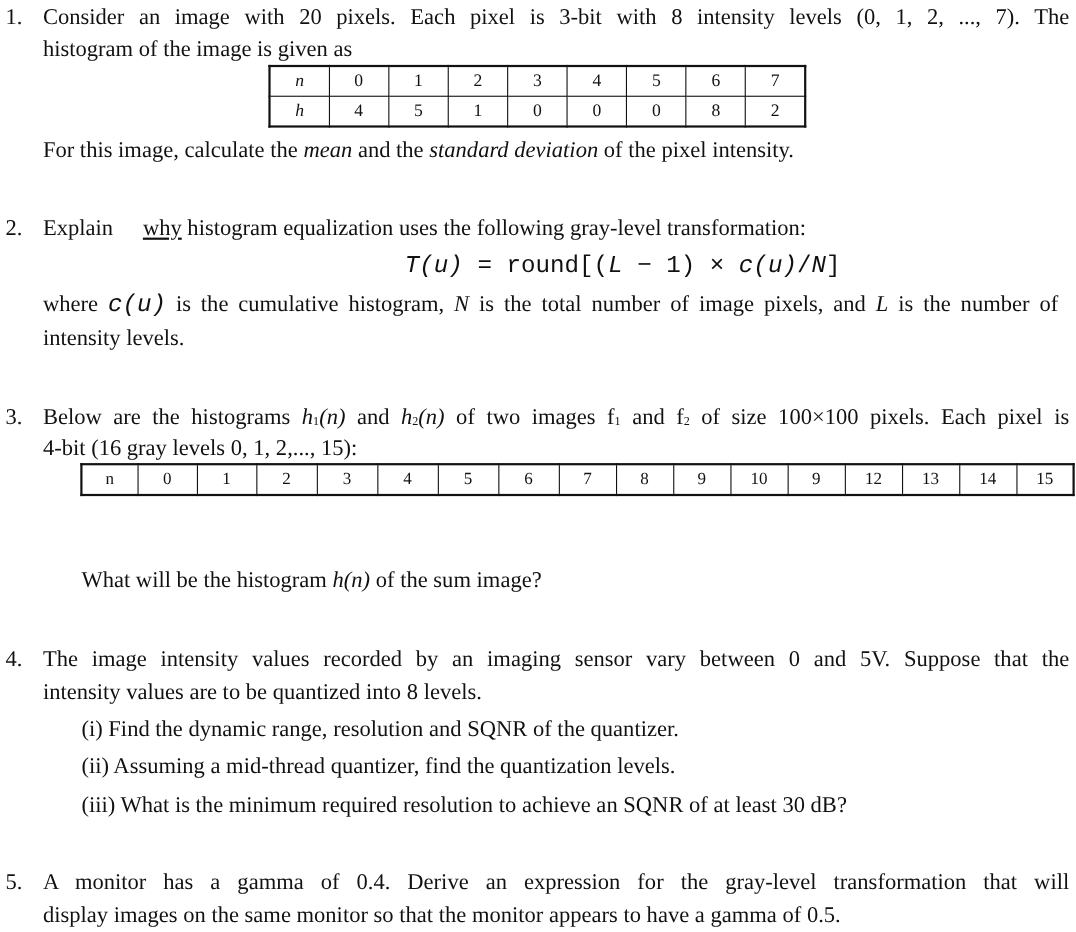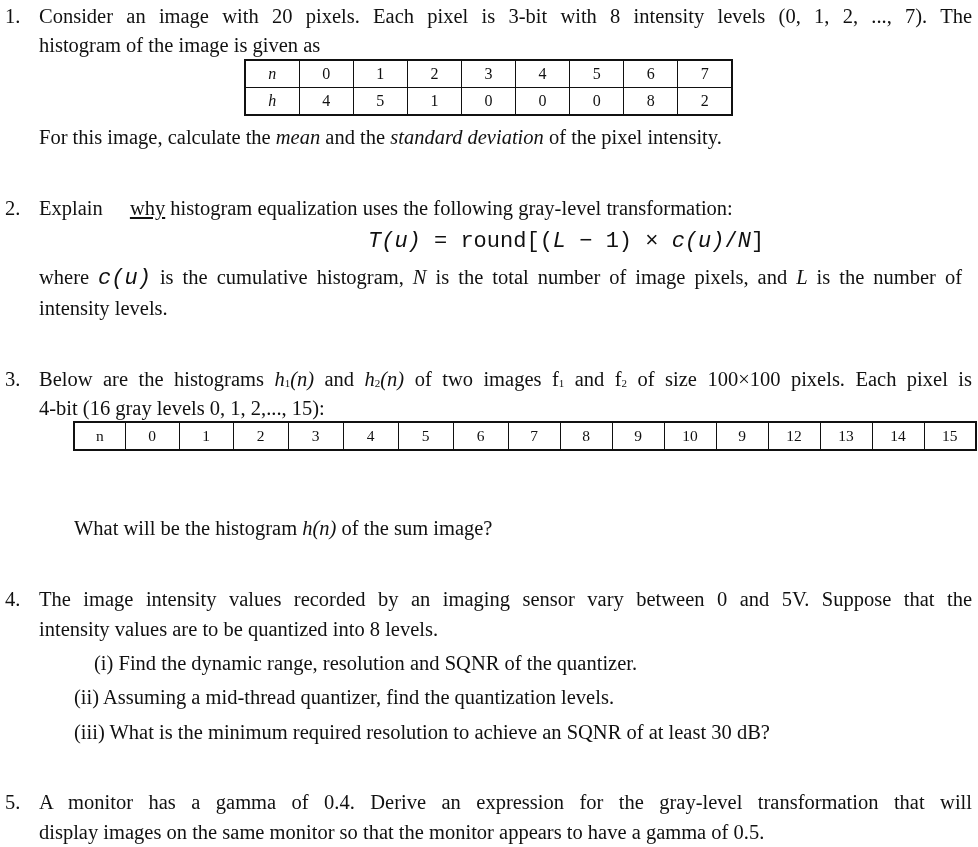--- a/index.html
+++ b/index.html
@@ -159,21 +159,21 @@
   </tbody>
     </table>
 
   <div class="line" style="left:74px; top:515px;"><span>What will be the histogram </span><span class="it">h</span><span class="it">(n)</span><span> of the sum image?</span></div>
 </div>
 
 <div>
   <div class="line num" style="top:586px;">4.</div>
   <div class="line justify" style="left:39px; top:586px; width:933px;">The image intensity values recorded by an imaging sensor vary between 0 and 5V. Suppose that the</div>
   <div class="line" style="left:39px; top:616px;">intensity values are to be quantized into 8 levels.</div>
-  <div class="line" style="left:74px; top:650px;margin-left:20px;">(i) Find the dynamic range, resolution and SQNR of the quantizer.</div>
+  <div class="line" style="left:74px; top:650px;">(i) Find the dynamic range, resolution and SQNR of the quantizer.</div>
   <div class="line" style="left:74px; top:684px;">(ii) Assuming a mid-thread quantizer, find the quantization levels.</div>
   <div class="line" style="left:74px; top:719px;">(iii) What is the minimum required resolution to achieve an SQNR of at least 30 dB?</div>
 </div>
 
 <div>
   <div class="line num" style="top:789px;">5.</div>
   <div class="line justify" style="left:39px; top:789px; width:933px;">A monitor has a gamma of 0.4. Derive an expression for the gray-level transformation that will</div>
   <div class="line" style="left:39px; top:819px;">display images on the same monitor so that the monitor appears to have a gamma of 0.5.</div>
 </div>
 

